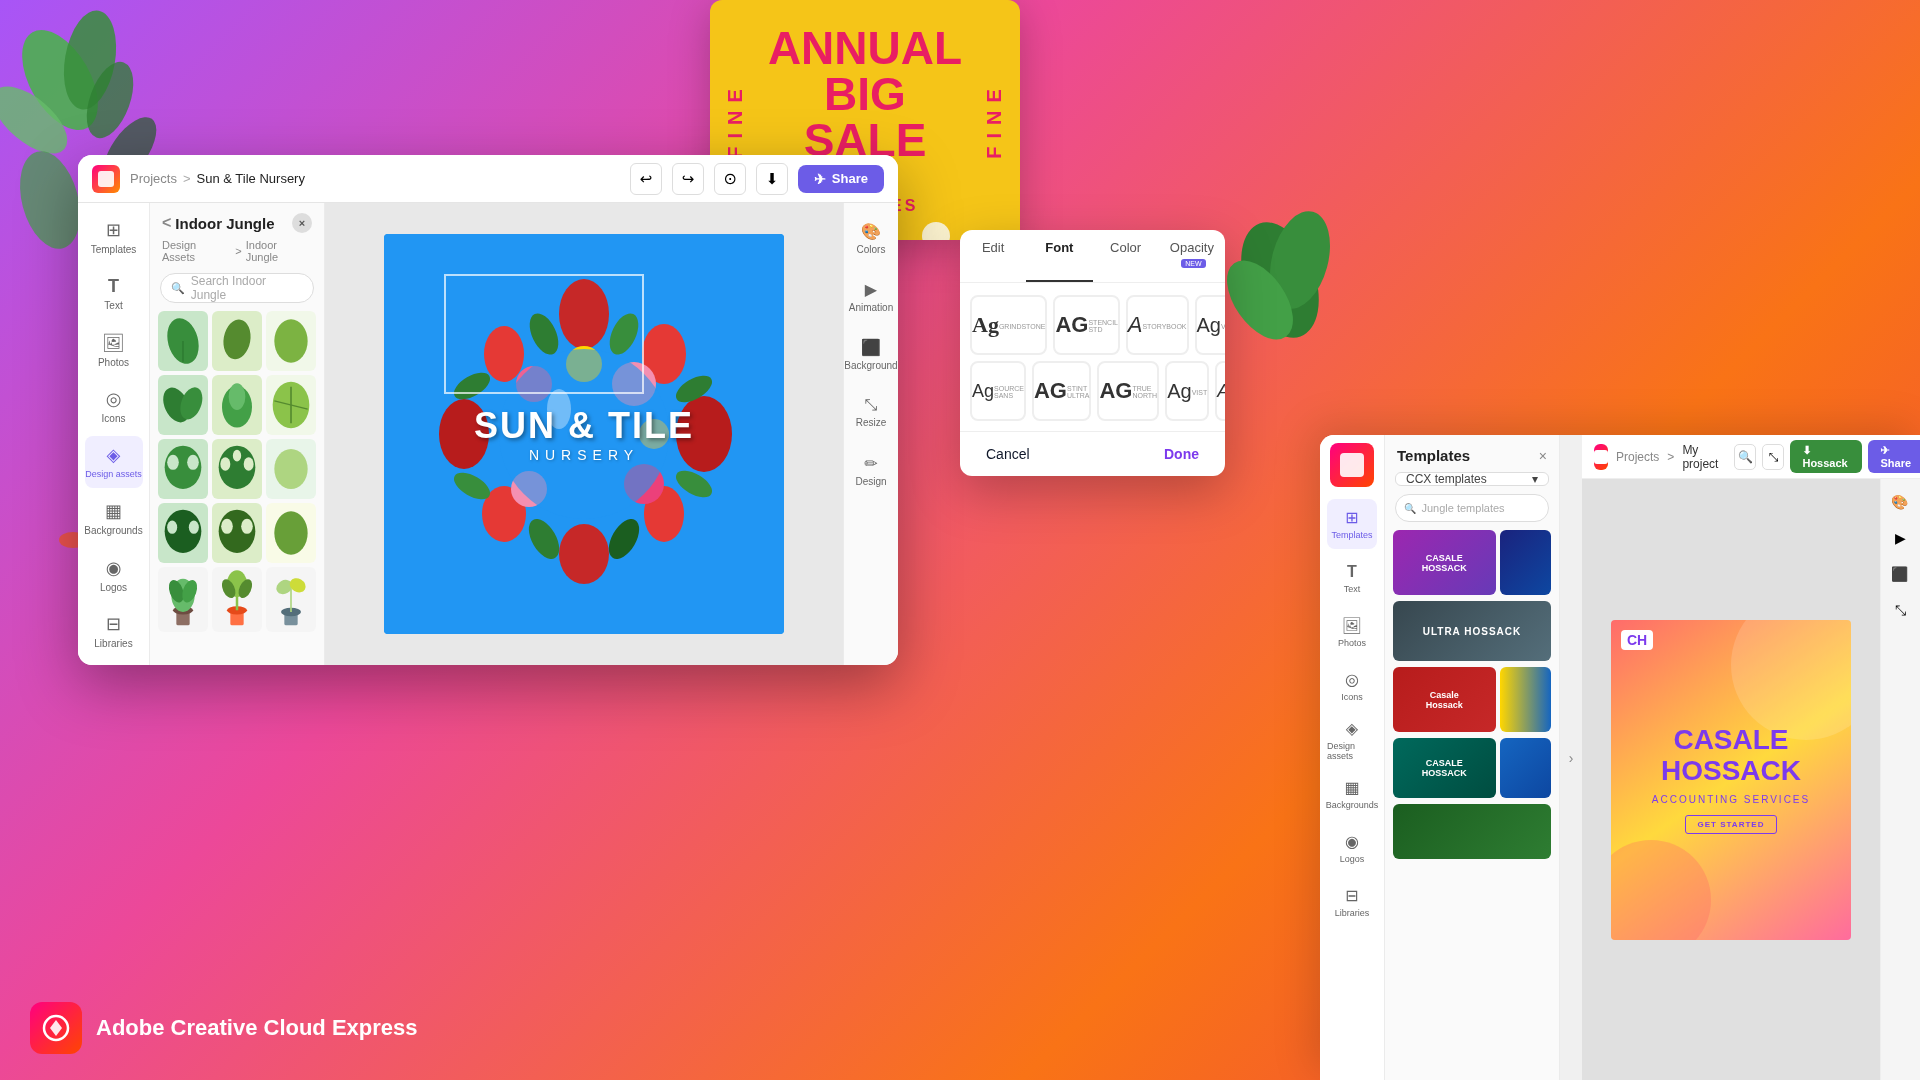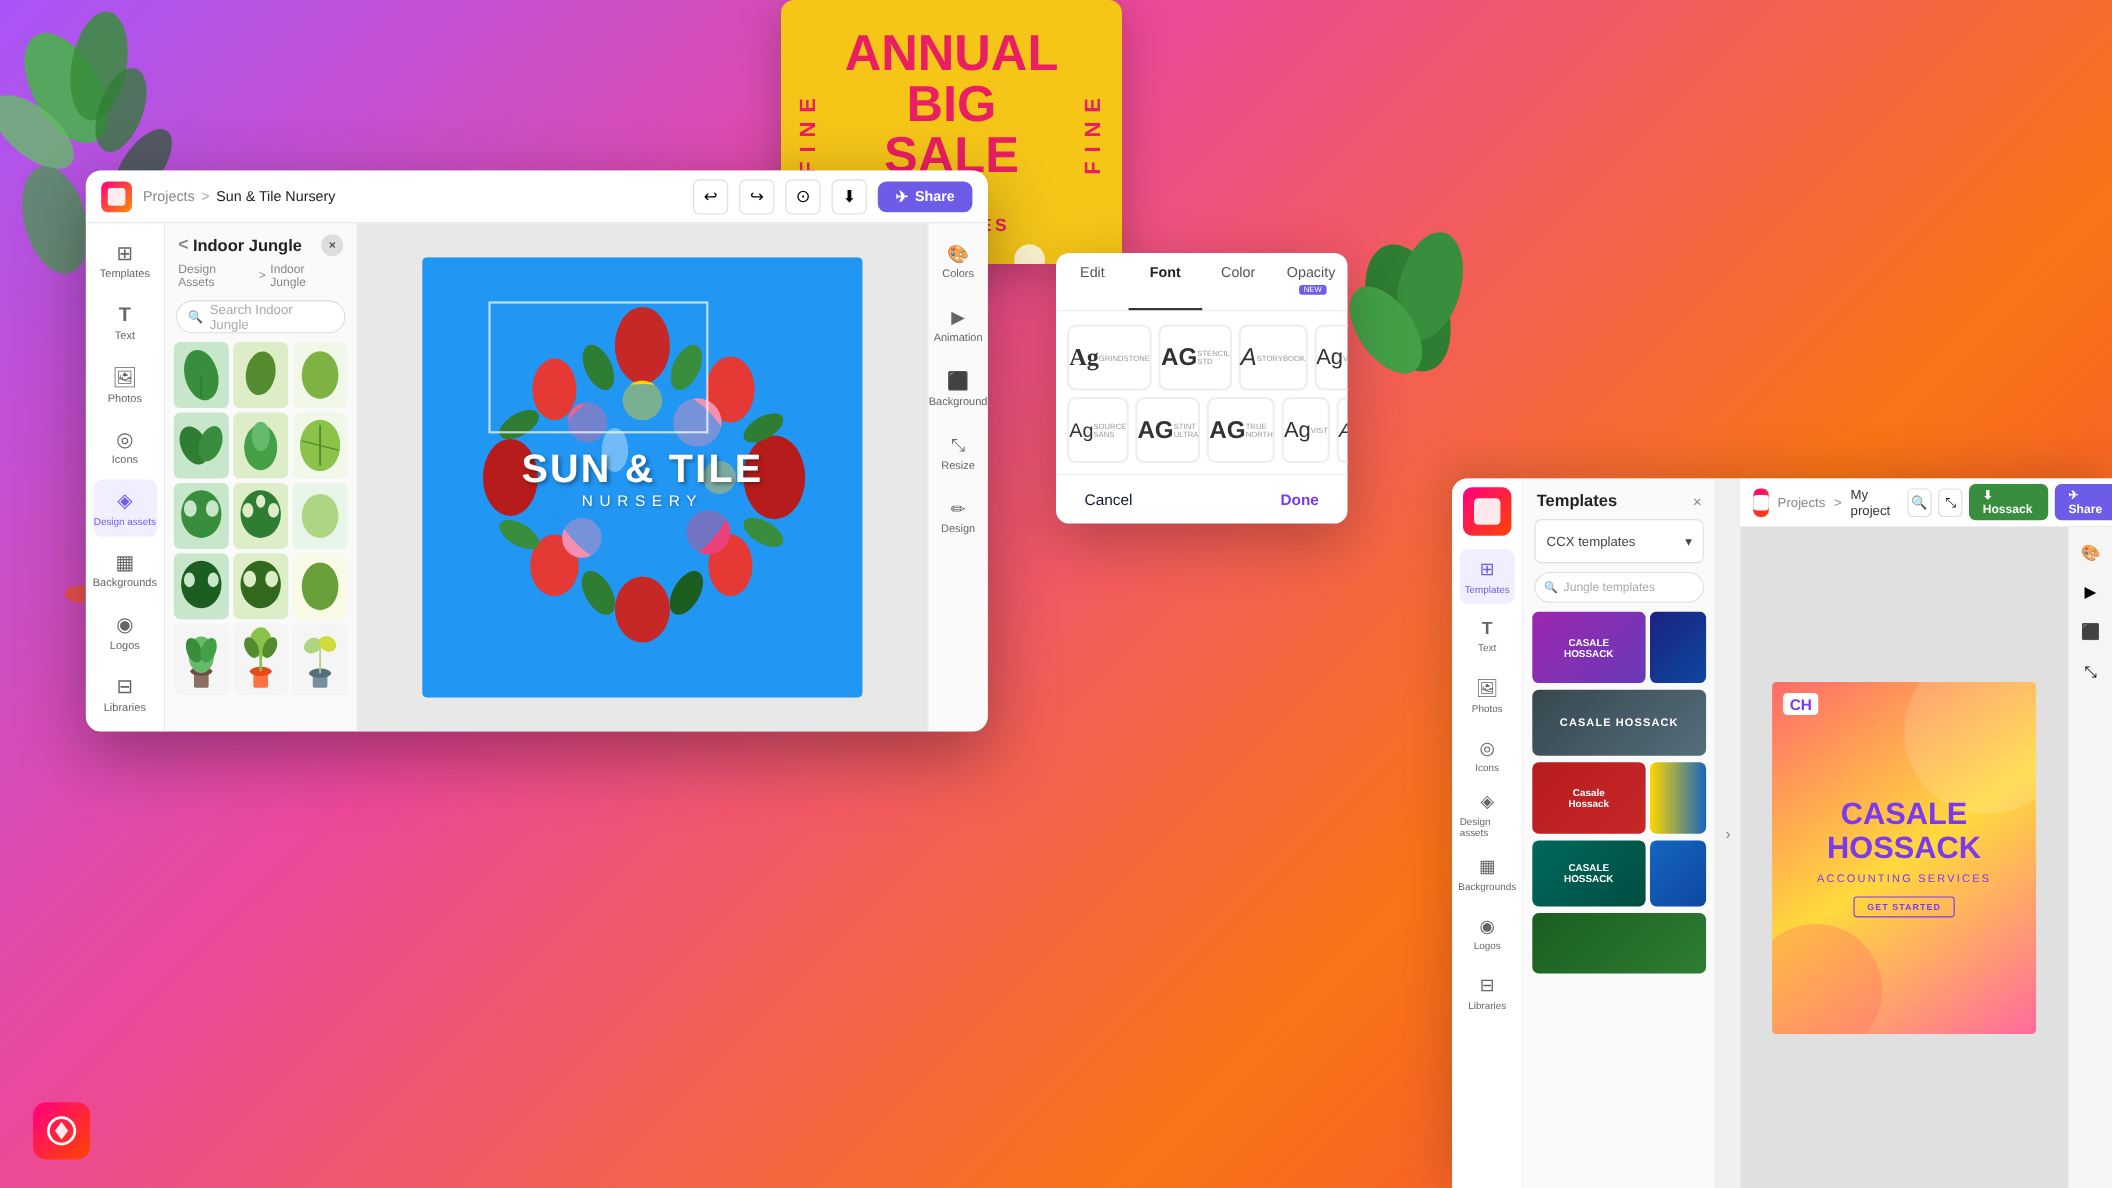--- a/index.html
+++ b/index.html
@@ -320,21 +320,21 @@
     }
 
     .templates-panel-title {
       font-size: 15px;
       font-weight: 700;
       color: #222;
     }
 
     .templates-dropdown {
       margin: 0 10px 8px;
-      height: 40px;
+      height: 14px;
       border: 1px solid #ddd;
       border-radius: 6px;
       background: white;
       display: flex;
       align-items: center;
       justify-content: space-between;
       padding: 0 10px;
       font-size: 12px;
       color: #444;
     }
@@ -883,21 +883,21 @@
       <div class="template-row">
         <div class="template-thumb" style="background:linear-gradient(135deg,#9c27b0,#673ab7);height:65px;">
           <span style="font-size:9px;font-weight:900;color:white;text-align:center;padding:4px;">CASALE<br>HOSSACK</span>
         </div>
         <div class="template-thumb" style="background:linear-gradient(135deg,#1a237e,#0d47a1);height:65px;">
           <span style="font-size:8px;font-weight:700;color:white;padding:3px;text-align:center;"></span>
         </div>
       </div>
       <div class="template-row">
         <div class="template-thumb" style="background:linear-gradient(135deg,#37474f,#546e7a);height:60px;grid-column:1/-1;">
-          <span style="font-size:10px;font-weight:900;color:white;letter-spacing:1px;">CASALE HOSSACK</span>
+          <span style="font-size:10px;font-weight:900;color:white;letter-spacing:1px;">ULTRA HOSSACK</span>
         </div>
       </div>
       <div class="template-row">
         <div class="template-thumb" style="background:linear-gradient(135deg,#b71c1c,#c62828);height:65px;">
           <span style="font-size:9px;font-weight:900;color:white;padding:3px;text-align:center;">Casale<br>Hossack</span>
         </div>
         <div class="template-thumb" style="background:linear-gradient(to right,#ffd600,#1565c0);height:65px;">
           <span style="font-size:7px;color:white;font-weight:700;padding:2px;"></span>
         </div>
       </div>
@@ -966,13 +966,14 @@
   </div>
 </div>
 
 <div class="bottom-brand">
   <div class="brand-logo">
     <svg width="32" height="32" viewBox="0 0 32 32" xmlns="http://www.w3.org/2000/svg">
       <circle cx="16" cy="16" r="12" fill="none" stroke="white" stroke-width="2.5"></circle>
       <path d="M10 16 L16 8 L22 16 L16 24 Z" fill="white" opacity="0.9"></path>
     </svg>
   </div>
+  <div class="brand-name">Adobe Creative Cloud Express</div>
 </div>
 
 </body></html>

